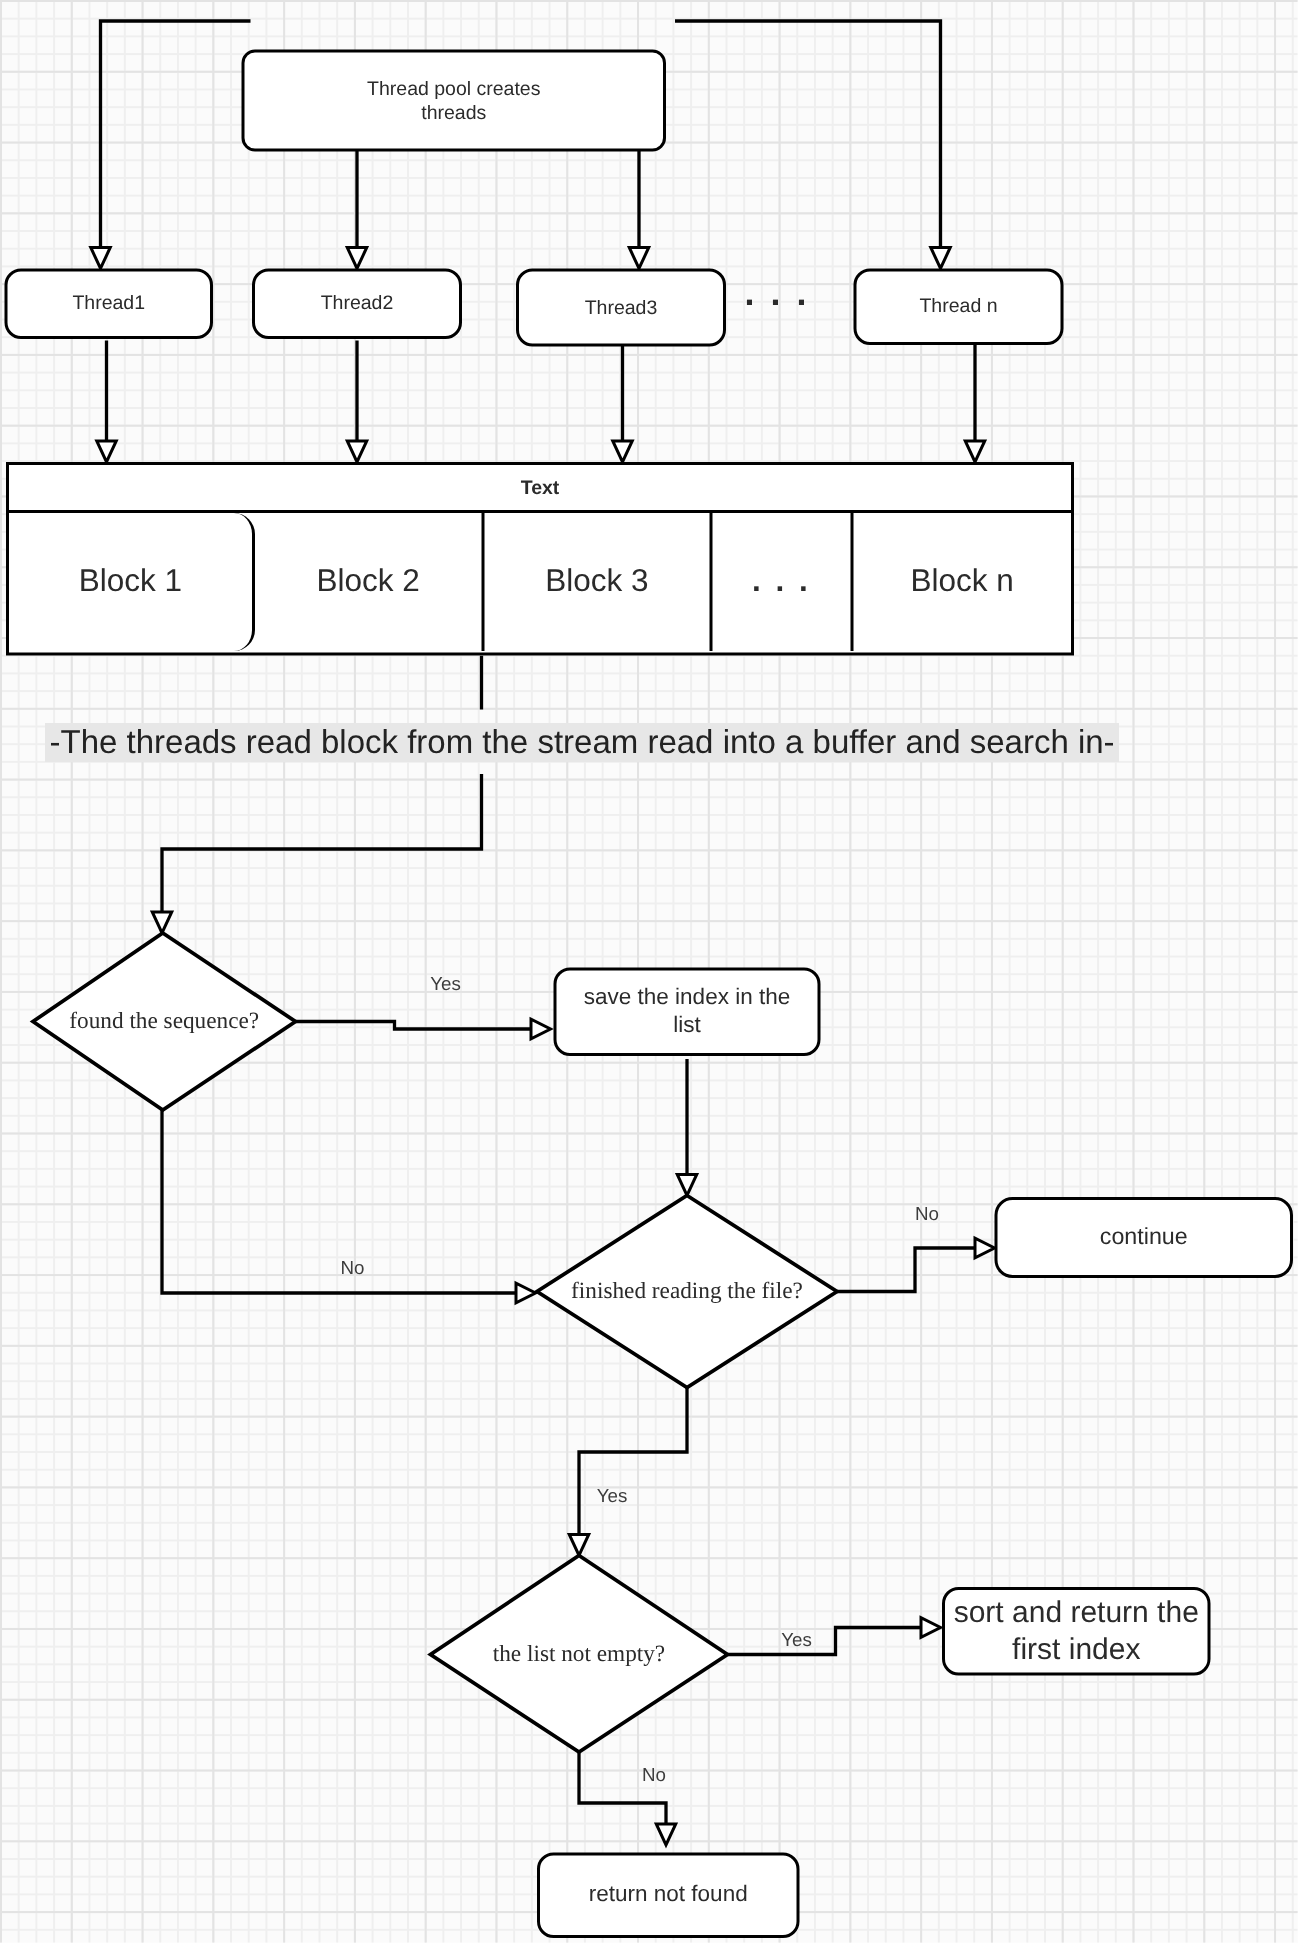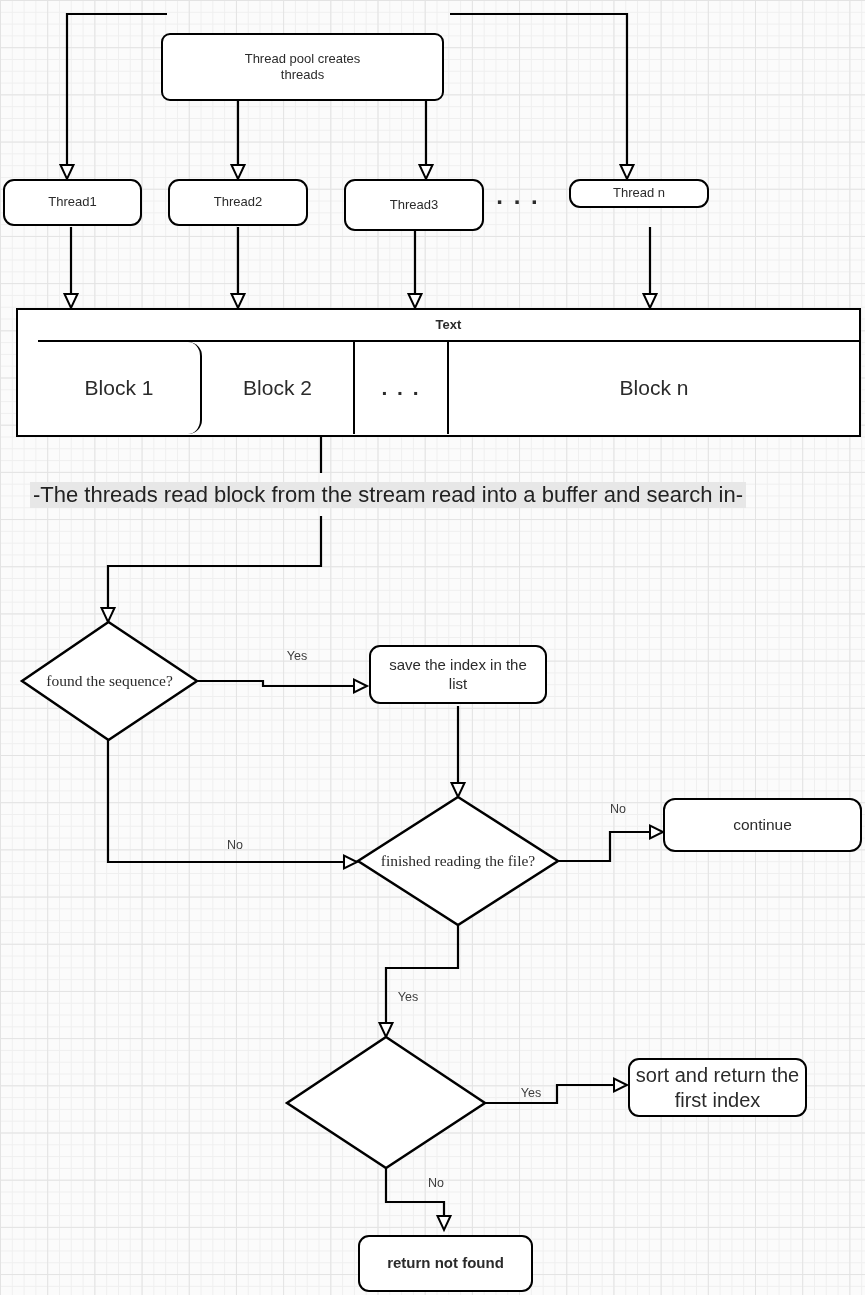--- a/index.html
+++ b/index.html
@@ -23,22 +23,22 @@
   .dlabel{
     position:absolute;display:flex;align-items:center;justify-content:center;
     text-align:center;color:#2b2b2b;font-size:15.5px;white-space:nowrap;pointer-events:none;font-family:Liberation Serif, serif;
   }
   .elabel{
     position:absolute;transform:translate(-50%,-50%);color:#3d3d3d;
     font-size:12.5px;white-space:nowrap;
   }
   .dots{font-weight:bold;font-size:24px;color:#2b2b2b;letter-spacing:2px;}
   
-  .btable{position:absolute;left:16px;top:308px;width:845px;height:129px;
-    background:#fff;border:2.5px solid #000;box-sizing:border-box;color:#2b2b2b;padding-left:20px;}
+  .btable{position:absolute;left:4px;top:308px;width:712px;height:129px;
+    background:#fff;border:2.5px solid #000;box-sizing:border-box;color:#2b2b2b;}
   .btable .thead{height:31.5px;border-bottom:2.5px solid #000;display:flex;
     align-items:center;justify-content:center;font-weight:bold;font-size:13px;box-sizing:border-box;}
   .btable .tbody{display:flex;height:92.5px;}
   .btable .cell{display:flex;align-items:center;justify-content:center;
     border-right:2.5px solid #000;font-size:21px;box-sizing:border-box;}
   .btable .cell:last-child{border-right:none;}
   .caption{
     position:absolute;left:30px;top:482px;background:#e7e7e7;color:#222;
     font-size:22px;line-height:26px;padding:0 3px;white-space:nowrap;
   }
@@ -110,49 +110,51 @@
   <div class="node" style="left:3px;top:179px;width:139px;height:47px;font-size:13px;">
     <span>Thread1</span>
   </div>
   <div class="node" style="left:168px;top:179px;width:140px;height:47px;font-size:13px;">
     <span>Thread2</span>
   </div>
   <div class="node" style="left:344px;top:179px;width:140px;height:52px;font-size:13px;">
     <span>Thread3</span>
   </div>
   <div class="dots" style="position:absolute;left:490px;top:182px;width:56px;text-align:center;">. . .</div>
-  <div class="node" style="left:569px;top:179px;width:140px;height:29px;font-size:13px;">
+  <div class="node" style="left:569px;top:179px;width:140px;height:51px;font-size:13px;">
     <span>Thread n</span>
   </div>
 
   <div class="btable">
     <div class="thead">Text</div>
     <div class="tbody">
       <div class="cell" style="width:164px;border-radius:14px;">Block 1</div>
       <div class="cell" style="width:153px;">Block 2</div>
+      <div class="cell" style="width:152px;">Block 3</div>
       <div class="cell dots" style="width:94px;">. . .</div>
       <div class="cell" style="flex:1;">Block n</div>
     </div>
   </div>
 
   <div class="caption">-The threads read block from the stream read into a buffer and search in-</div>
 
   <div class="dlabel" style="left:22px;top:622px;width:175px;height:118px;">found the sequence?</div>
   <div class="dlabel" style="left:358px;top:797px;width:200px;height:128px;">finished reading the file?</div>
+  <div class="dlabel" style="left:287px;top:1037px;width:198px;height:131px;">the list not empty?</div>
 
   <div class="node" style="left:369px;top:645px;width:178px;height:59px;font-size:15px;">
     <span style="max-width:160px;">save the index in the list</span>
   </div>
   <div class="node" style="left:663px;top:798px;width:199px;height:54px;font-size:15.5px;border-radius:12px;">
     <span>continue</span>
   </div>
   <div class="node" style="left:628px;top:1058px;width:179px;height:59px;font-size:20px;">
     <span style="max-width:170px;">sort and return the first index</span>
   </div>
-  <div class="node" style="left:358px;top:1235px;width:175px;height:57px;font-size:15px;font-weight:bold;">
+  <div class="node" style="left:358px;top:1235px;width:175px;height:57px;font-size:15px;">
     <span>return not found</span>
   </div>
 
   <div class="elabel" style="left:297px;top:656px;">Yes</div>
   <div class="elabel" style="left:235px;top:845px;">No</div>
   <div class="elabel" style="left:618px;top:809px;">No</div>
   <div class="elabel" style="left:408px;top:997px;">Yes</div>
   <div class="elabel" style="left:531px;top:1093px;">Yes</div>
   <div class="elabel" style="left:436px;top:1183px;">No</div>
 

